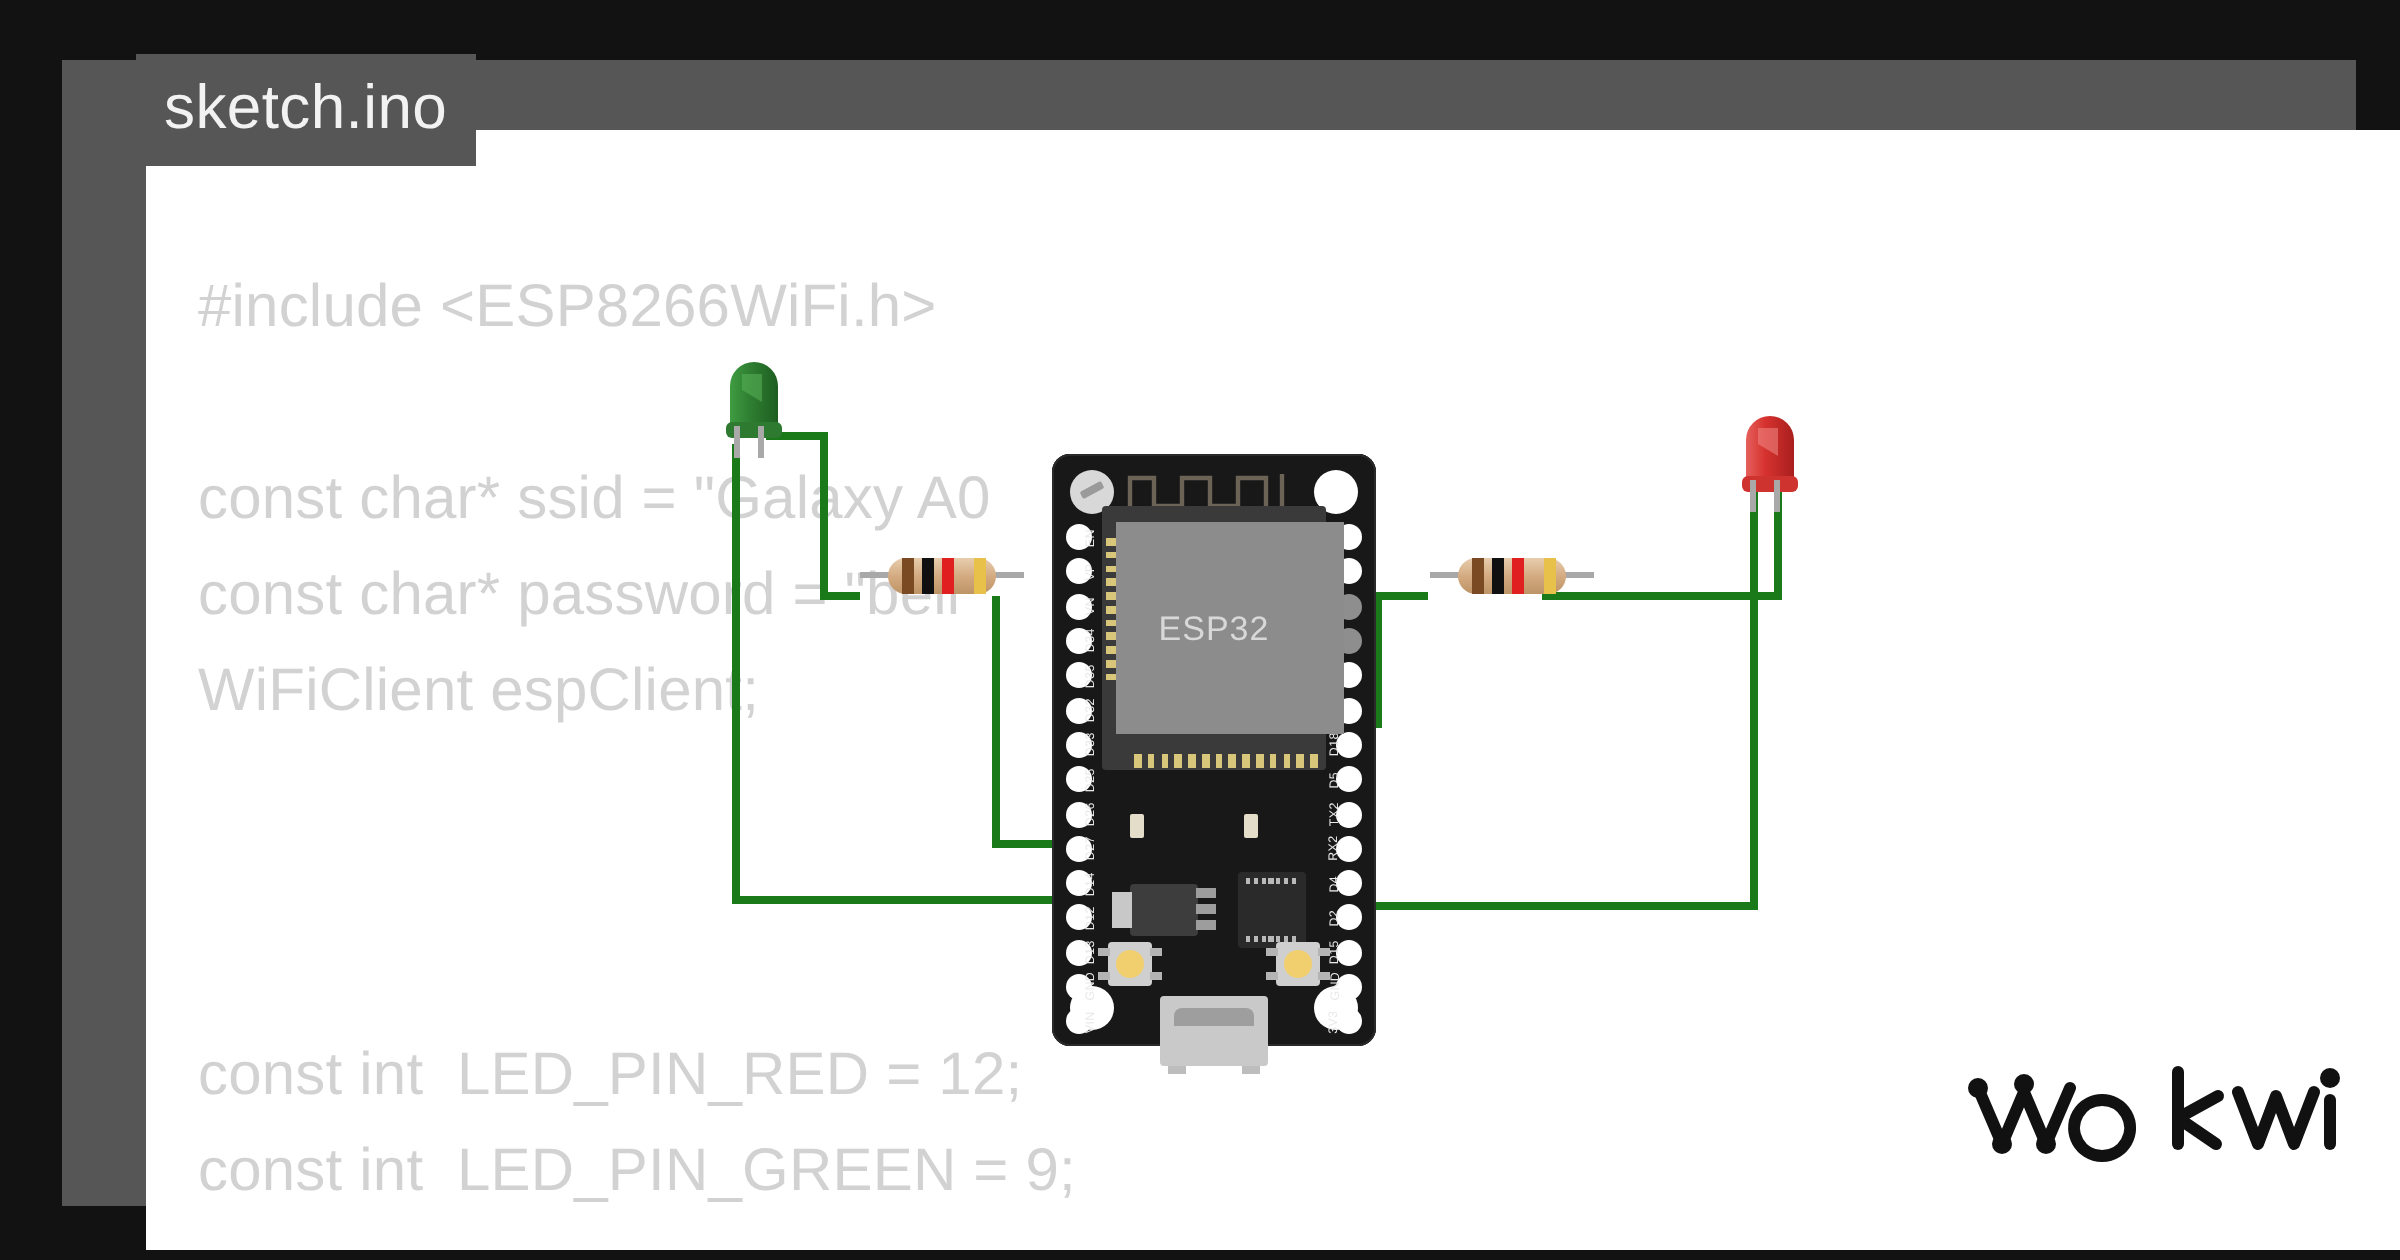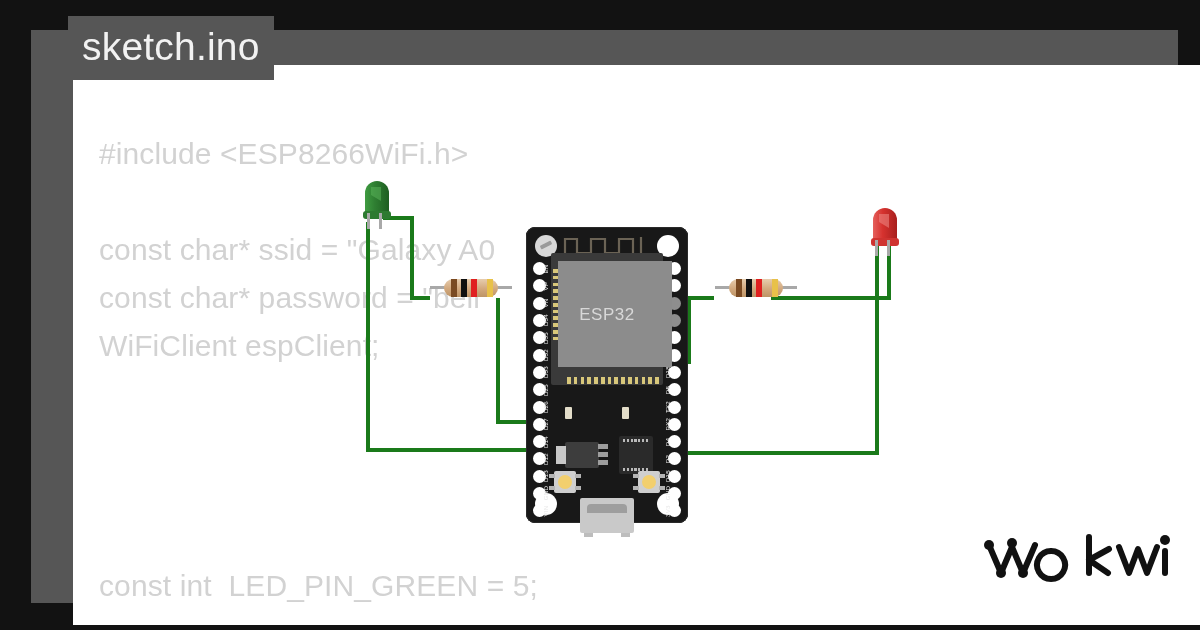--- a/index.html
+++ b/index.html
@@ -23,24 +23,24 @@
     position:absolute;
     left:42px; top:35px;
     width:1128px; height:560px;
     background:#ffffff;
     overflow:hidden;
   }
 
   
   #file-chip{
     position:absolute;
-    left:68px; top:16px;
+    left:68px; top:27px;
     background:#565656;
     color:#f2f2f2;
-    font-size:39px;
+    font-size:31px;
     line-height:1;
     padding:11px 14px 14px 14px;
     letter-spacing:0.2px;
     z-index:40;
     white-space:nowrap;
   }
 
   
   #code-layer{
     position:absolute;
@@ -187,21 +187,22 @@
 <body style="background: rgb(18, 18, 18);">
 
 <div id="canvas-panel" style="background: rgb(86, 86, 86);">
   <div id="canvas-white" style="background: rgb(255, 255, 255);">
 
     <div id="code-layer">
         <div class="code-line" style="left: 26px; top: 72px; color: rgb(210, 210, 210);">#include &lt;ESP8266WiFi.h&gt;</div>
         <div class="code-line" style="left: 26px; top: 168px; color: rgb(210, 210, 210);">const char* ssid = "Galaxy A0</div>
         <div class="code-line" style="left: 26px; top: 216px; color: rgb(210, 210, 210);">const char* password = "beli</div>
         <div class="code-line" style="left: 26px; top: 264px; color: rgb(210, 210, 210);">WiFiClient espClient;</div>
-        <div class="code-line" style="left: 26px; top: 504px; color: rgb(210, 210, 210);">const int  LED_PIN_GREEN = 5;</div>
+        <div class="code-line" style="left: 26px; top: 456px; color: rgb(210, 210, 210);">const int  LED_PIN_RED = 12;</div>
+        <div class="code-line" style="left: 26px; top: 504px; color: rgb(210, 210, 210);">const int  LED_PIN_GREEN = 9;</div>
       </div>
 
     <svg id="wire-layer" viewBox="0 0 1200 630" width="1200" height="630" style="position:absolute;left:-42px;top:-35px;">
       <g id="wire-group" fill="none" stroke-linecap="butt" stroke-linejoin="miter">
           <path d="M 337,192 L 337,420 L 651,420" stroke="#1a7a1a" stroke-width="4"></path>
           <path d="M 352,188 L 381,188 L 381,268 L 399,268" stroke="#1a7a1a" stroke-width="4"></path>
           <path d="M 467,268 L 467,392 L 651,392" stroke="#1a7a1a" stroke-width="4"></path>
           <path d="M 683,268 L 658,268 L 658,332 L 651,332" stroke="#1a7a1a" stroke-width="4"></path>
           <path d="M 740,268 L 858,268 L 858,218 L 858,206" stroke="#1a7a1a" stroke-width="4"></path>
           <path d="M 846,206 L 846,230 L 846,423 L 651,423" stroke="#1a7a1a" stroke-width="4"></path>

